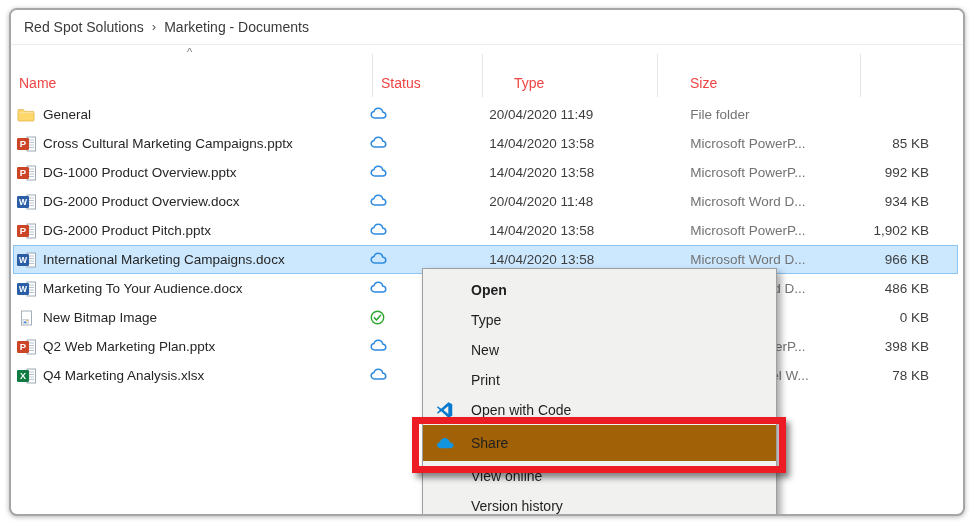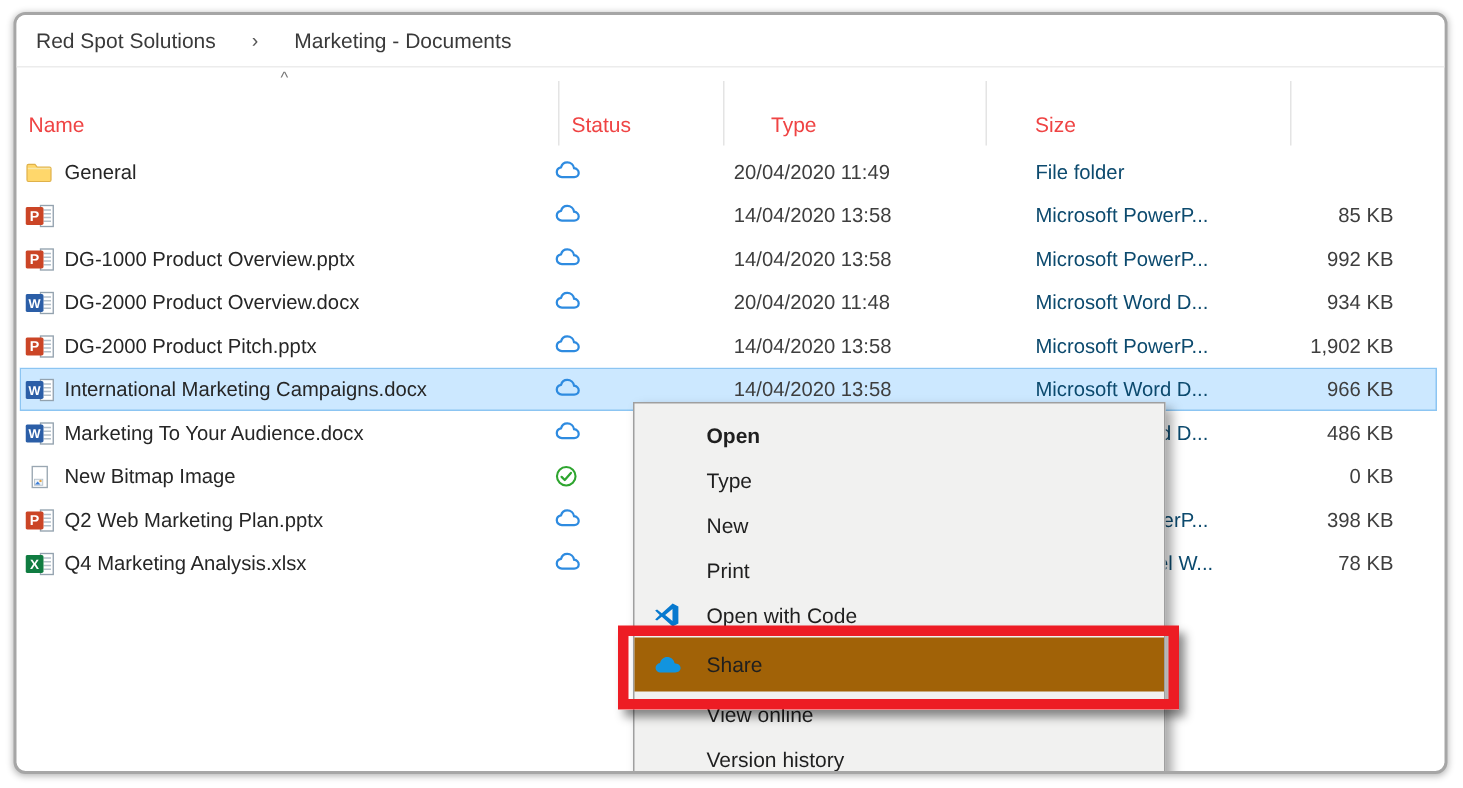--- a/index.html
+++ b/index.html
@@ -12,21 +12,21 @@
   .frame {
     position:absolute; left:9px; top:8px; width:956px; height:508px;
     background:#fff; border:2px solid #a6a6a6; border-radius:8px;
     box-shadow:0 1px 5px rgba(0,0,0,.30); overflow:hidden;
   }
   
   .crumb-bar {
     position:absolute; left:0; top:0; right:0; height:35px;
     display:flex; align-items:center; padding-left:9px;
     border-bottom:1px solid #ececec; background:#fff;
-    font-size:14px; color:#3a3a3a;gap:16px;
+    font-size:14px; color:#3a3a3a;
   }
   .crumb-item { padding:2px 4px; cursor:default; }
   .crumb-sep { color:#555; font-size:13px; padding:0 4px 2px 4px; }
   
   .head-row {
     position:absolute; left:2px; top:35px; height:54px; right:0;
     display:flex; align-items:flex-end; padding-bottom:8px;
     font-size:14px; color:#ef4444;
   }
   .hsep { position:absolute; top:44px; height:43px; width:1px; background:#e4e4e4; }
@@ -37,21 +37,21 @@
   .c3 { width:203px; padding-left:32px; }
   .c4 { width:98px;  padding-left:5px; }
   
   .rows { position:absolute; left:2px; top:90px; width:945px; }
   .frow { display:flex; align-items:center; height:29px; font-size:13.5px; color:#262626;gap:16px; }
   .frow.selected { background:#cce8ff; box-shadow:inset 0 0 0 1px #8cc5f2; }
   .cell-name { width:357px; padding-left:4px; display:flex; align-items:center; gap:6px;
                white-space:nowrap; overflow:hidden; }
   .cell-status { width:110px; padding-left:9px; display:flex; align-items:center; }
   .cell-date { width:175px; padding-left:10px; color:#3e3e3e; white-space:nowrap; }
-  .cell-type { width:203px; padding-left:32px; color:#0c4a6e; white-space:nowrap; overflow:hidden; }
+  .cell-type { width:203px; padding-left:32px; color:#737373; white-space:nowrap; overflow:hidden; }
   .cell-size { width:98px; padding-right:29px; text-align:right; color:#3e3e3e; white-space:nowrap; }
   .ficon { display:inline-flex; width:20px; height:16px; flex:none; }
   
   .menu {
     position:absolute; left:411px; top:258px; width:355px; height:280px;
     background:#f1f1f0; border:1px solid #9f9f9f;
     box-shadow:4px 4px 7px rgba(0,0,0,.35);
     padding-top:6px; font-size:14px; color:#1f1f1f;
   }
   .mitem { height:30px; display:flex; align-items:center; padding-left:48px; position:relative; cursor:default; }
@@ -114,20 +114,21 @@
       <div class="frow">
     <div class="cell-name">
       <span class="ficon">
             <svg width="20" height="16" viewBox="0 0 20 16">
               <rect x="10" y="1" width="8.5" height="14" fill="#fff" stroke="#93a2ae" stroke-width=".9"></rect>
               <path d="M12 4h5M12 6.5h5M12 9h5M12 11.5h5" stroke="#b4c0ca" stroke-width=".9"></path>
               <rect x="0" y="2" width="12" height="12" rx="1.2" fill="#cb4526"></rect>
               <text x="6" y="11.3" font-size="9.5" font-weight="bold" fill="#fff" text-anchor="middle" font-family="Liberation Sans,sans-serif">P</text>
             </svg>
           </span>
+      <span>Cross Cultural Marketing Campaigns.pptx</span>
     </div>
     <div class="cell-status">
       <span class="ficon">
             <svg width="17" height="13" viewBox="0 0 17 13">
               <path d="M12.8 11H4.6C2.7 11 1.2 9.6 1.2 7.8c0-1.6 1.2-2.9 2.8-3.2C4.5 2.6 6.2 1.2 8.2 1.2c2.3 0 4.2 1.7 4.5 3.9 1.7.2 3.1 1.6 3.1 3.2 0 1.5-1.3 2.7-3 2.7z" fill="none" stroke="#2e8be0" stroke-width="1.5"></path>
             </svg>
           </span>
     </div>
     <div class="cell-date">14/04/2020 13:58</div>
     <div class="cell-type">Microsoft PowerP...</div>

